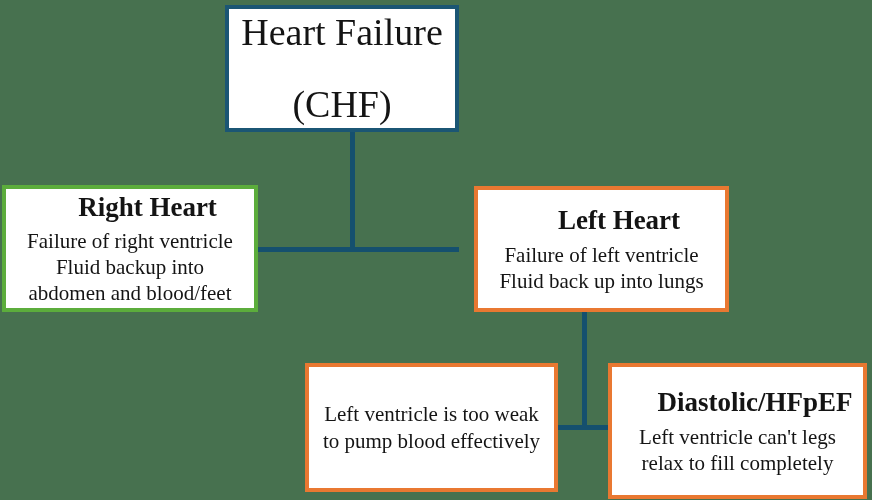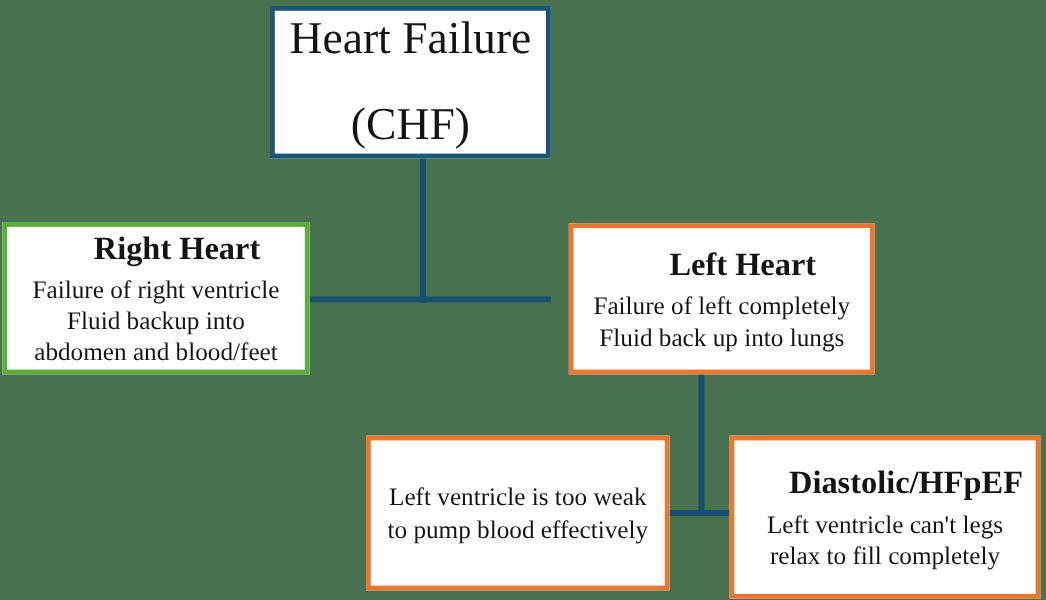--- a/index.html
+++ b/index.html
@@ -84,21 +84,21 @@
 
   <div class="node node-right-heart">
     <div class="node-title">Right Heart</div>
     <div class="node-line">Failure of right ventricle</div>
     <div class="node-line">Fluid backup into</div>
     <div class="node-line">abdomen and blood/feet</div>
   </div>
 
   <div class="node node-left-heart">
     <div class="node-title">Left Heart</div>
-    <div class="node-line">Failure of left completely</div>
+    <div class="node-line">Failure of left ventricle</div>
     <div class="node-line">Fluid back up into lungs</div>
   </div>
 
   <div class="node node-systolic">
     <div class="node-line">Left ventricle is too weak</div>
     <div class="node-line">to pump blood effectively</div>
   </div>
 
   <div class="node node-diastolic">
     <div class="node-title">Diastolic/HFpEF</div>

